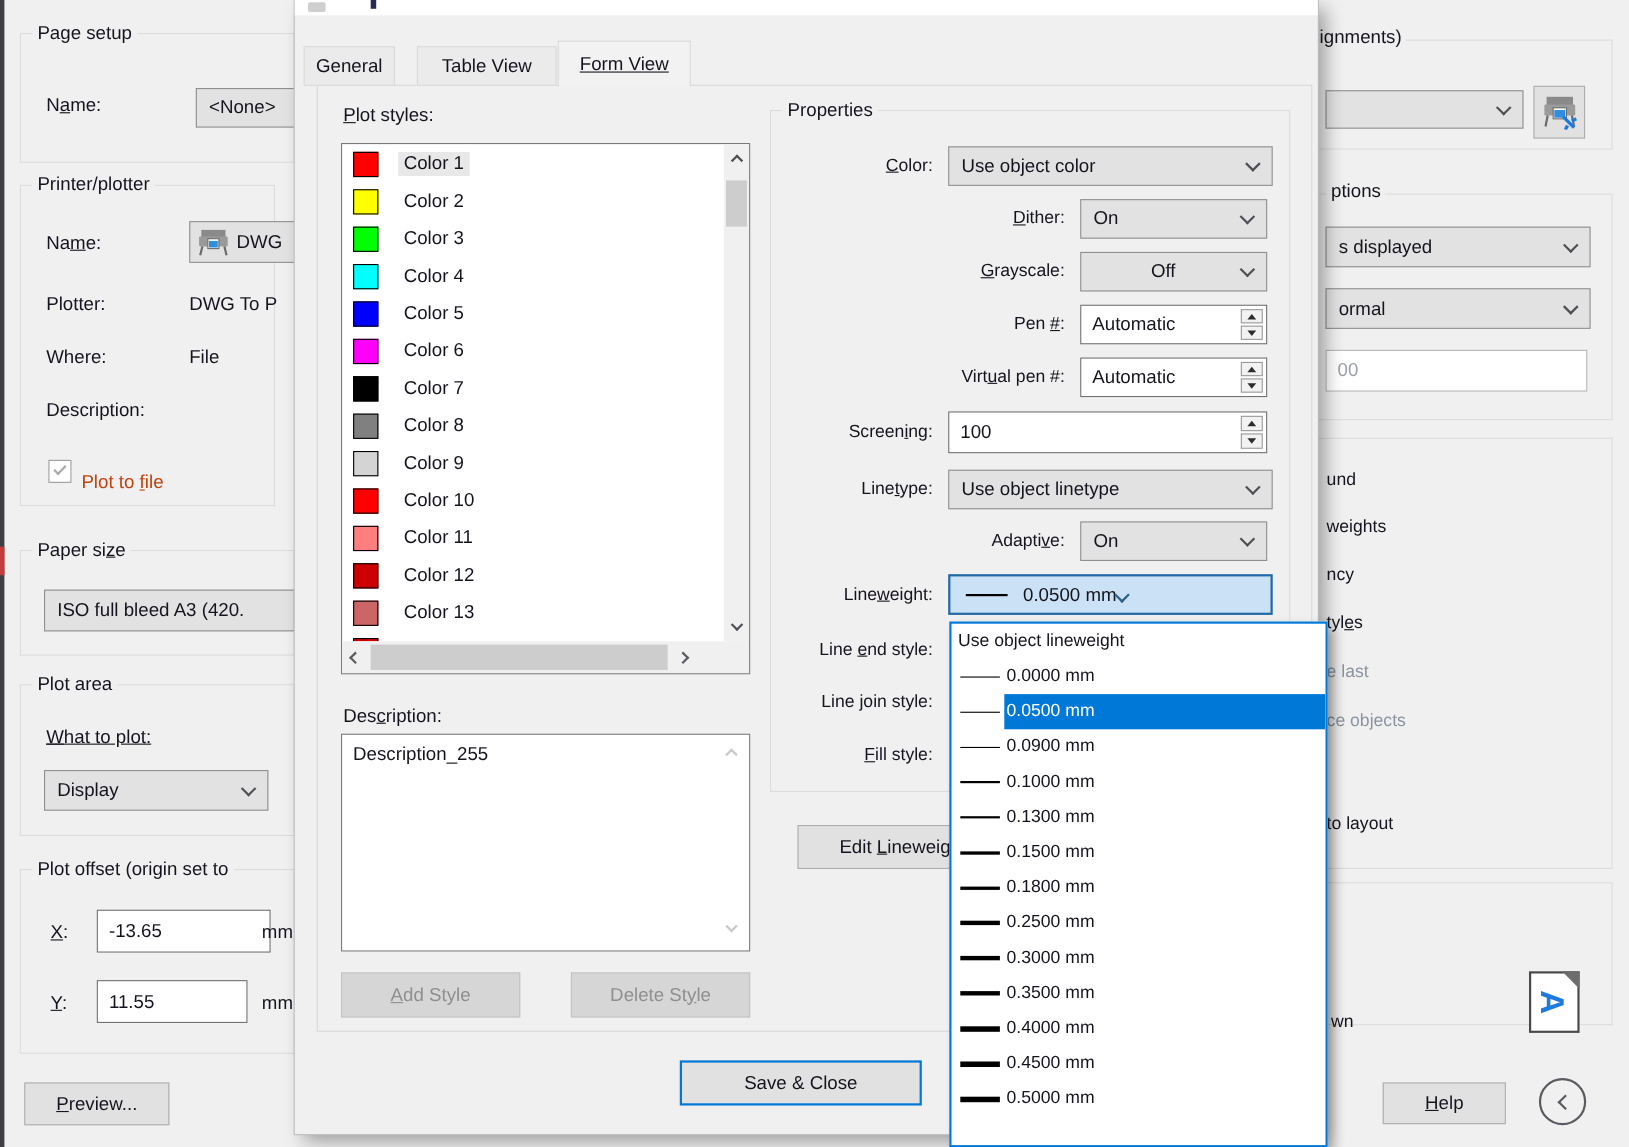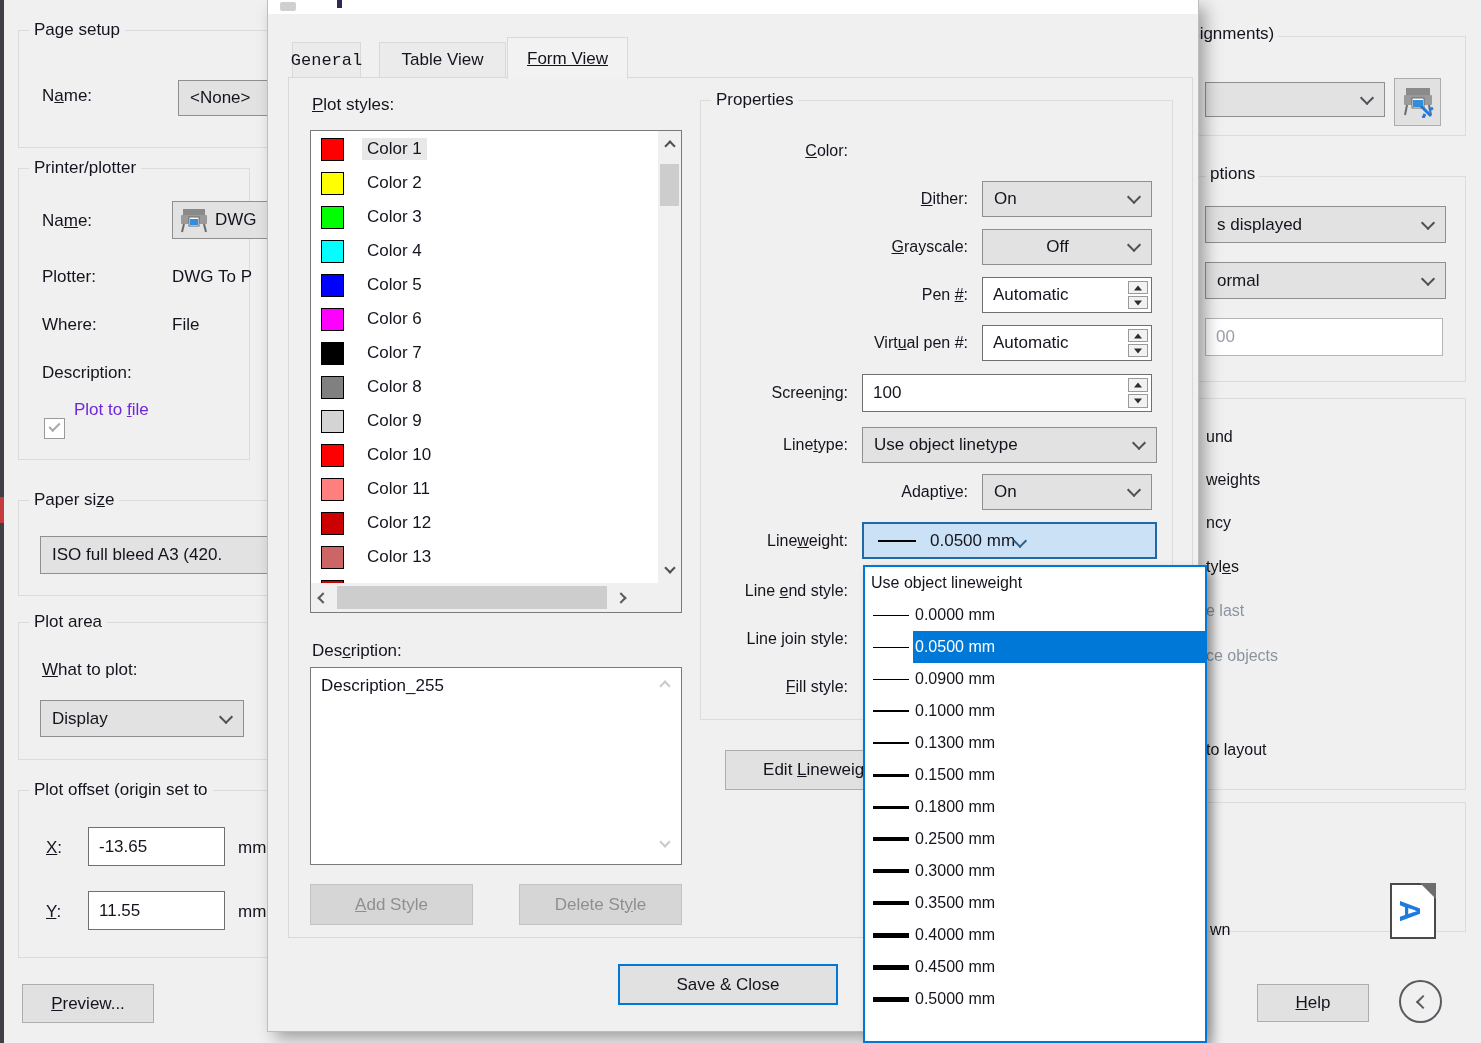--- a/index.html
+++ b/index.html
@@ -119,43 +119,43 @@
     <span>DWG</span>
   </div>
   <div class="abs lbl" style="left:42px; top:267px;">Plotter:</div>
   <div class="abs lbl" style="left:172px; top:267px;">DWG To P</div>
   <div class="abs lbl" style="left:42px; top:315px;">Where:</div>
   <div class="abs lbl" style="left:172px; top:315px;">File</div>
   <div class="abs lbl" style="left:42px; top:363px;">Description:</div>
   <div class="abs checkbox" style="left:44px; top:418px;">
     <span class="checkmark"></span>
   </div>
-  <div class="abs lbl" style="left:74px; top:400px; color:#6d28d9;">Plot to <u>f</u>ile</div>
+  <div class="abs lbl" style="left:74px; top:429px; color:#c2410c;">Plot to <u>f</u>ile</div>
 
   <div class="abs groupbox" style="left:18px; top:500px; width:250px; height:96px;">
     <div class="gb-title">Paper si<u>z</u>e</div>
   </div>
   <div class="abs combo" style="left:40px; top:536px; width:228px; height:38px;">
     <span>ISO full bleed A3 (420.</span>
   </div>
 
   <div class="abs groupbox" style="left:18px; top:622px; width:250px; height:138px;">
     <div class="gb-title">Plot area</div>
   </div>
-  <div class="abs lbl" style="left:42px; top:660px;"><u>W</u>hat to plot:</div>
+  <div class="abs lbl" style="left:42px; top:660px;text-decoration:underline;"><u>W</u>hat to plot:</div>
   <div class="abs combo" style="left:40px; top:700px; width:204px; height:37px;">
     <span>Display</span>
     <span class="chev"></span>
   </div>
 
   <div class="abs groupbox" style="left:18px; top:790px; width:250px; height:168px;">
     <div class="gb-title">Plot offset (origin set to</div>
   </div>
   <div class="abs lbl" style="left:46px; top:838px;"><u>X</u>:</div>
-  <div class="abs field" style="left:88px; top:827px; width:137px; height:39px;">
+  <div class="abs field" style="left:88px; top:827px; width:158px; height:39px;">
     <span>-13.65</span>
   </div>
   <div class="abs lbl" style="left:238px; top:838px;">mm</div>
   <div class="abs lbl" style="left:46px; top:902px;"><u>Y</u>:</div>
   <div class="abs field" style="left:88px; top:891px; width:137px; height:39px;">
     <span>11.55</span>
   </div>
   <div class="abs lbl" style="left:238px; top:902px;">mm</div>
 
   <div class="abs btn" style="left:22px; top:984px; width:132px; height:39px;">
@@ -216,21 +216,21 @@
   <div class="abs circle-btn" style="left:1399px; top:980px;">
     <span class="chev chev-left" style="margin-left:5px;"></span>
   </div>
 
   <div class="abs" id="editor">
     <div class="titlebar">
       <div class="abs title-icon-frag"></div>
       <div class="abs title-text-frag"></div>
     </div>
 
-    <div class="tab" style="left:24px; top:42px; width:69px; height:36px;font-family:Liberation Mono, monospace;">
+    <div class="tab" style="left:8px; top:42px; width:83px; height:36px;">
       <span>General</span>
     </div>
     <div class="tab" style="left:111px; top:42px; width:127px; height:36px;">
       <span>Table View</span>
     </div>
     <div class="tab tab-active" style="left:239px; top:37px; width:121px; height:42px;text-decoration:underline;">
       <span>Form View</span>
     </div>
 
     <div class="tabpanel" style="left:20px; top:77px; width:905px; height:861px;"></div>
@@ -329,20 +329,24 @@
     </div>
     <div class="abs btn btn-disabled" style="left:251px; top:884px; width:163px; height:41px;">
       <span>Delete St<u>y</u>le</span>
     </div>
 
     <div class="abs groupbox" style="left:432px; top:100px; width:473px; height:620px;">
       <div class="gb-title" style="font-size:17px;">Properties</div>
     </div>
 
     <div class="prop-label" style="right:350px; top:142px;"><u>C</u>olor:</div>
+    <div class="abs combo" style="left:594px; top:133px; width:295px; height:36px;">
+      <span>Use object color</span>
+      <span class="chev"></span>
+    </div>
 
     <div class="prop-label" style="right:230px; top:190px;"><u>D</u>ither:</div>
     <div class="abs combo" style="left:714px; top:181px; width:170px; height:36px;">
       <span>On</span>
       <span class="chev"></span>
     </div>
 
     <div class="prop-label" style="right:230px; top:238px;"><u>G</u>rayscale:</div>
     <div class="abs combo" style="left:714px; top:229px; width:170px; height:36px;justify-content:center;">
       <span>Off</span>

